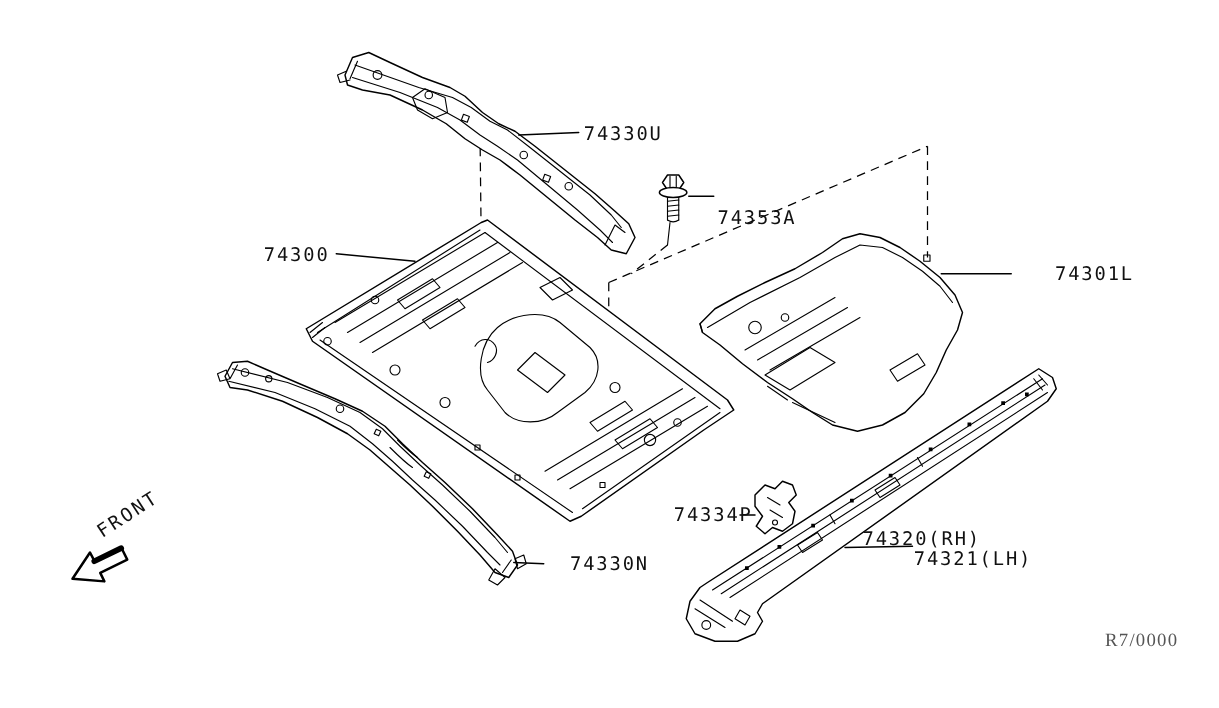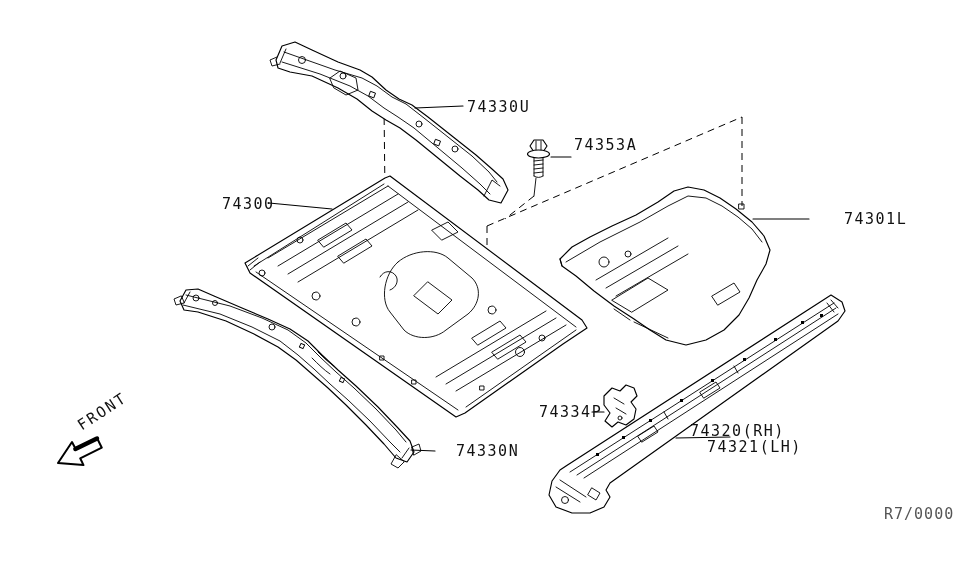--- a/index.html
+++ b/index.html
@@ -12,20 +12,21 @@
     position:absolute;font-size:15px;letter-spacing:1.5px;color:#111;
     white-space:nowrap;line-height:16px;cursor:pointer;
   }
   .front-label{
     position:absolute;left:84px;top:416px;font-size:15px;letter-spacing:2px;
     color:#111;transform:rotate(-33deg);transform-origin:left bottom;
   }
   .footer-code{
     position:absolute;left:884px;top:505px;font-size:15px;letter-spacing:1px;
     color:#555;
+    font-family:Liberation Serif, serif;
   }
   .ln{fill:none;stroke:#000;stroke-width:1.15;stroke-linejoin:round;stroke-linecap:round;}
   .fw{fill:#fff;stroke:#000;stroke-width:1.15;stroke-linejoin:round;}
   .thin{fill:none;stroke:#000;stroke-width:0.9;stroke-linejoin:round;stroke-linecap:round;}
   .dash{fill:none;stroke:#000;stroke-width:1;stroke-dasharray:7 5;}
   .dot{fill:#000;stroke:none;}
 </style>
 </head>
 <body>
 
@@ -157,24 +158,24 @@
       <path class="ln" d="M676,438 L730,437"></path>
     </g>
 
     <g>
       <path d="M58,463 L72,442 L75.4,448.5 L97,438 L101.8,447.7 L80.2,458.3 L83.5,465.1 Z" fill="#fff" stroke="#000" stroke-width="2" stroke-linejoin="round"></path>
       <path d="M75.4,449 L97,438.5" stroke="#000" stroke-width="4.5" fill="none" stroke-linecap="round"></path>
     </g>
   </svg>
 
   <div class="lbl" style="left:467px;top:99px">74330U</div>
-  <div class="lbl" style="left:574px;top:137px">74353A</div>
-  <div class="lbl" style="left:222px;top:196px">74300</div>
+  <div class="lbl" style="left:574px;top:166px">74353A</div>
+  <div class="lbl" style="left:211px;top:196px">74300</div>
   <div class="lbl" style="left:844px;top:211px">74301L</div>
   <div class="lbl" style="left:539px;top:404px">74334P</div>
   <div class="lbl" style="left:456px;top:443px">74330N</div>
   <div class="lbl" style="left:690px;top:423px">74320(RH)</div>
-  <div class="lbl" style="left:707px;top:439px">74321(LH)</div>
+  <div class="lbl" style="left:731px;top:439px">74321(LH)</div>
 
   <div class="front-label">FRONT</div>
 
   <div class="footer-code">R7/0000</div>
 </div>
 
 </body></html>

